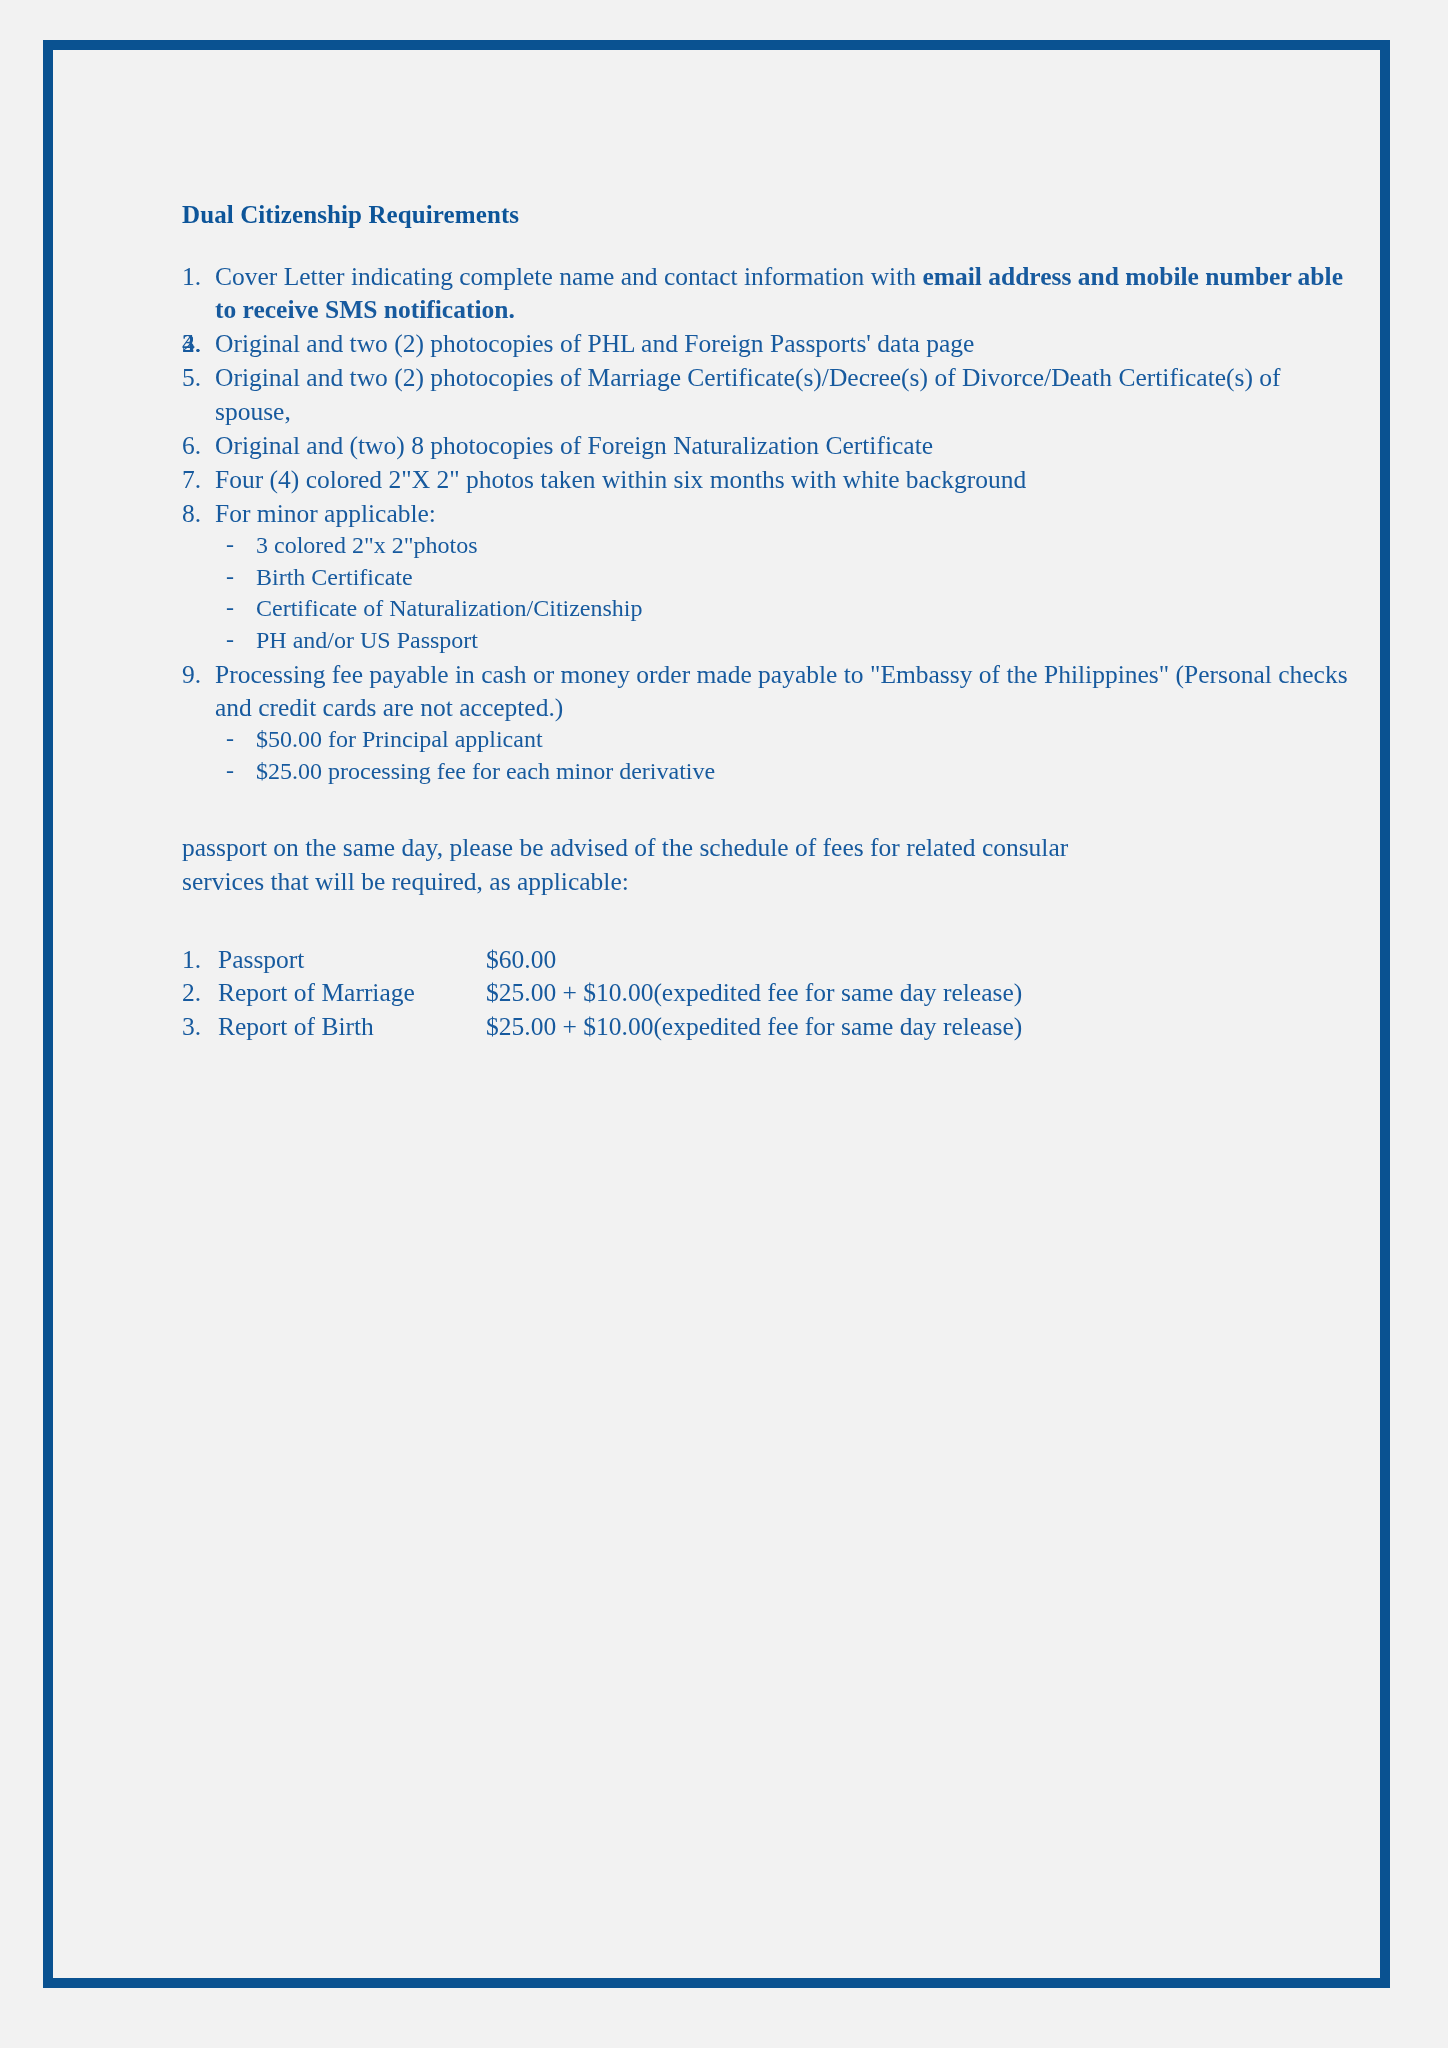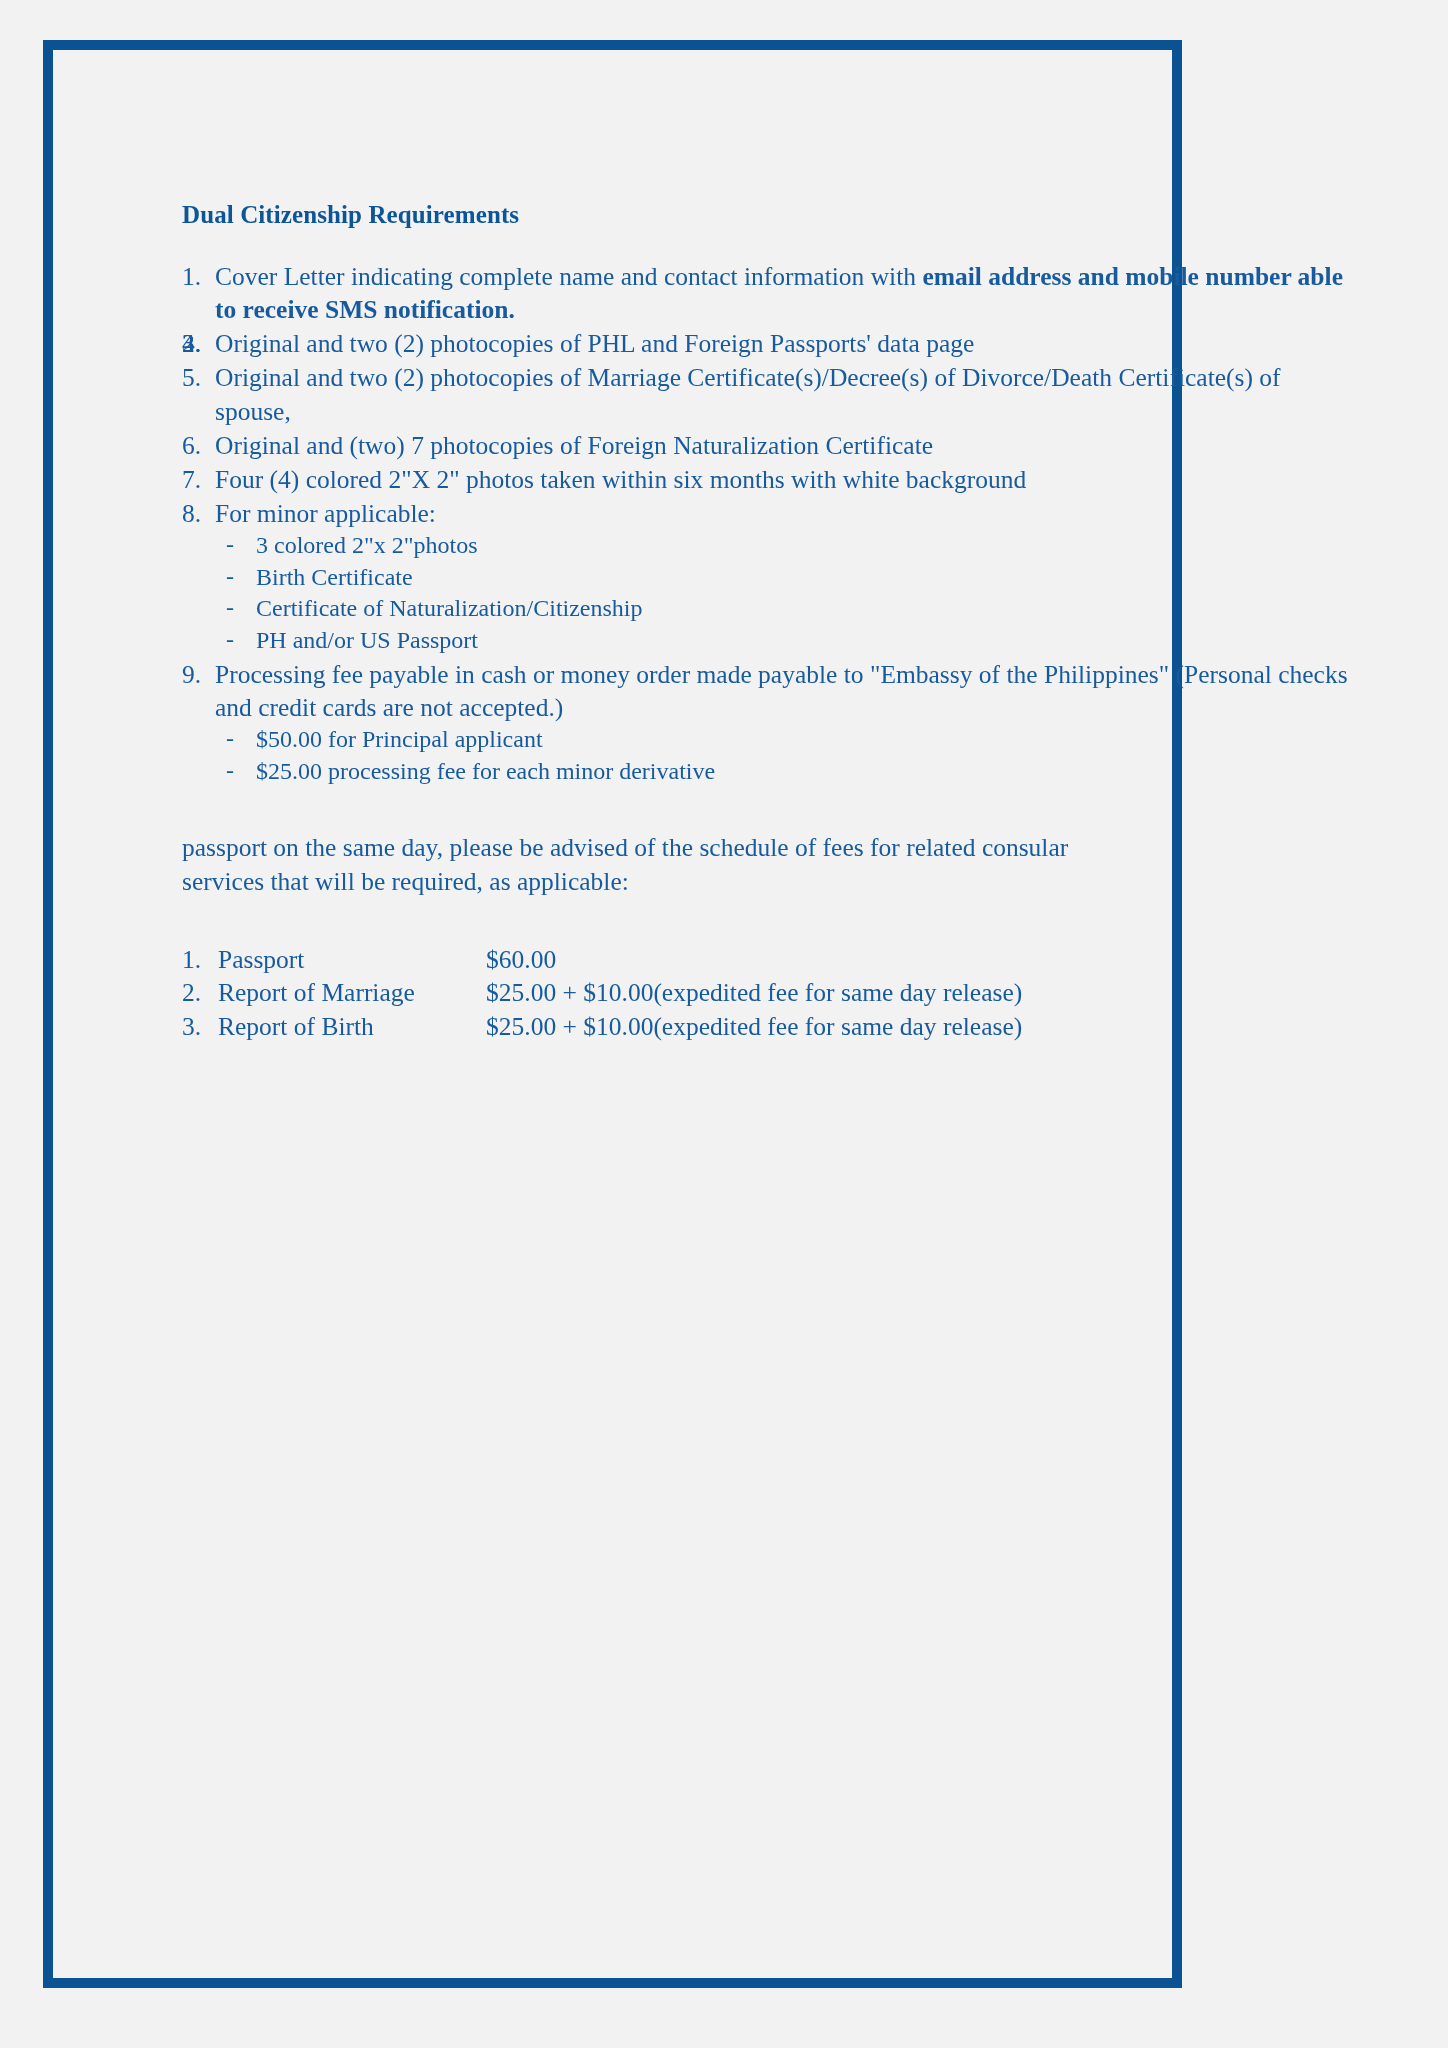--- a/index.html
+++ b/index.html
@@ -12,21 +12,21 @@
     height: 2048px;
     background: #f2f2f2;
     font-family: "Liberation Serif", "DejaVu Serif", serif;
     overflow: hidden;
   }
 
   .page-frame {
     position: absolute;
     left: 43px;
     top: 40px;
-    width: 1139px;
+    width: 1347px;
     height: 1948px;
     border: 10px solid #0a5291;
     box-sizing: border-box;
     background: #f2f2f2;
   }
 
   .content {
     position: absolute;
     left: 129px;
     top: 150px;
@@ -113,21 +113,21 @@
   <div class="content">
 
     <h1 class="doc-title">Dual Citizenship Requirements</h1>
 
     <ol class="req-list" id="requirements-list">
         <li><span class="marker">1.</span><span class="li-text">Cover Letter indicating complete name and contact information with <b>email address and mobile number able to receive SMS notification.</b></span></li>
         <li><span class="marker">2.</span></li>
         <li><span class="marker">3.</span></li>
         <li><span class="marker">4.</span><span class="li-text">Original and two (2) photocopies of PHL and Foreign Passports' data page</span></li>
         <li><span class="marker">5.</span><span class="li-text">Original and two (2) photocopies of Marriage Certificate(s)/Decree(s) of Divorce/Death Certificate(s) of spouse,</span></li>
-        <li><span class="marker">6.</span><span class="li-text">Original and (two) 7 photocopies of Foreign Naturalization Certificate</span></li>
+        <li><span class="marker">6.</span><span class="li-text">Original and (two) 8 photocopies of Foreign Naturalization Certificate</span></li>
         <li><span class="marker">7.</span><span class="li-text">Four (4) colored 2"X 2" photos taken within six months with white background</span></li>
         <li><span class="marker">8.</span><span class="li-text">For minor applicable:</span><ul class="sub-list">
             <li><span class="dash">-</span><span>3 colored 2"x 2"photos</span></li>
             <li><span class="dash">-</span><span>Birth Certificate</span></li>
             <li><span class="dash">-</span><span>Certificate of Naturalization/Citizenship</span></li>
             <li><span class="dash">-</span><span>PH and/or US Passport</span></li>
           </ul></li>
         <li><span class="marker">9.</span><span class="li-text">Processing fee payable in cash or money order made payable to "Embassy of the Philippines" (Personal checks and credit cards are not accepted.)</span><ul class="sub-list">
             <li><span class="dash">-</span><span>$50.00 for Principal applicant</span></li>
             <li><span class="dash">-</span><span>$25.00 processing fee for each minor derivative</span></li>

